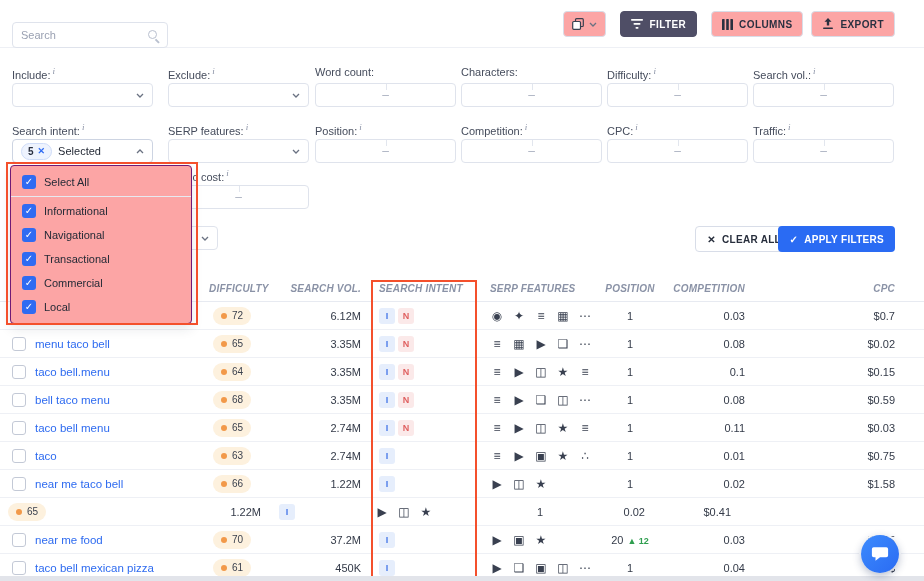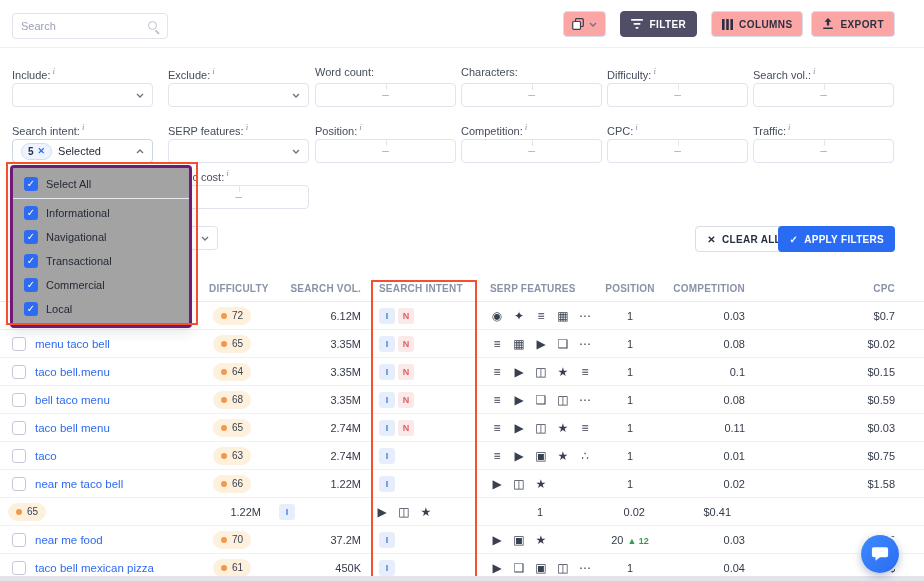--- a/index.html
+++ b/index.html
@@ -1,21 +1,21 @@
 <!DOCTYPE html>
 <html><head>
 <meta charset="utf-8">
 <style>
   * { margin:0; padding:0; box-sizing:border-box; }
   html,body { width:924px; height:581px; overflow:hidden; }
   body { font-family:"Liberation Sans", sans-serif; background:#fff; color:#20242e; position:relative; }
 
   
   .topbar { position:absolute; top:0; left:0; right:0; height:48px; background:#fff; border-bottom:1px solid #eef0f5; z-index:10; }
-  .searchbox { position:absolute; left:12px; top:13px; width:156px; height:26px; border:1px solid #dfe3ec; border-radius:4px; background:#fff; display:flex; align-items:center; }
+  .searchbox { position:absolute; left:12px; top:22px; width:156px; height:26px; border:1px solid #dfe3ec; border-radius:4px; background:#fff; display:flex; align-items:center; }
   .searchbox input { border:none; outline:none; flex:1; font:11px "Liberation Sans",sans-serif; padding:0 8px; color:#2a3040; background:transparent; min-width:0; }
   .searchbox input::placeholder { color:#9aa1b2; }
   .mag { width:12px; height:12px; margin-right:8px; position:relative; flex:none; }
   .mag::before { content:""; position:absolute; left:1px; top:1px; width:7px; height:7px; border:1.4px solid #b9c0cf; border-radius:50%; }
   .mag::after { content:""; position:absolute; right:0; bottom:0; width:4.5px; height:1.5px; background:#b9c0cf; transform:rotate(45deg); }
   .topbar-actions { position:absolute; right:29px; top:11px; display:flex; gap:8px; align-items:center;justify-content:flex-end; }
   .btn { height:26px; display:inline-flex; align-items:center; gap:6px; padding:0 10px; border:1px solid #d8dde8; border-radius:4px; background:#fca5a5; font-size:10px; font-weight:bold; color:#2a3040; letter-spacing:.4px; cursor:pointer; }
   .btn.dark { background:#4f4e66; border-color:#4f4e66; color:#fff; margin:0 6px; }
   .btn.split { padding:0 8px; gap:5px; }
 
@@ -34,36 +34,36 @@
   .count-pill .xx { color:#2f6bf2; font-size:9px; cursor:pointer; }
   .sel-text { font-size:11px; color:#1f2531; flex:1; }
   .hidden-sel { position:absolute; left:12px; top:226px; width:206px; height:24px; border:1px solid #dfe3ec; border-radius:4px; background:#fff; display:flex; align-items:center; justify-content:flex-end; padding-right:8px; cursor:pointer; z-index:5; }
 
   .clear-btn { position:absolute; top:226px; right:131px; height:26px; padding:0 11px; background:#fff; border:1px solid #d8dde8; border-radius:4px; font-size:10px; font-weight:bold; letter-spacing:.3px; color:#272e3c; display:flex; gap:6px; align-items:center; cursor:pointer; z-index:6; }
   .clear-btn .x { font-size:10px; color:#272e3c; }
   .apply-btn { position:absolute; top:226px; right:29px; height:26px; padding:0 11px; background:#2a6bf3; border:none; border-radius:4px; color:#fff; font-size:10px; font-weight:bold; letter-spacing:.3px; display:flex; gap:6px; align-items:center; cursor:pointer; z-index:6; }
   .apply-btn .ck { font-size:10px; color:#fff; }
 
   
-  .dropdown { position:absolute; left:10px; top:165px; width:182px; background:#a3a3a3; border:3px solid #701a75; border-radius:4px; box-shadow:0 5px 12px rgba(30,40,60,.10); padding:4px 0; z-index:59; }
+  .dropdown { position:absolute; left:10px; top:165px; width:182px; background:#fca5a5; border:1px solid #701a75; border-radius:4px; box-shadow:0 5px 12px rgba(30,40,60,.10); padding:4px 0; z-index:59; }
   .ditem { height:24px; display:flex; align-items:center; gap:8px; padding:0 11px; font-size:11px; color:#242a36; cursor:pointer; }
   .cb { width:14px; height:14px; border-radius:3px; background:#2f6bf2; flex:none; text-align:center; }
   .cb::after { content:"✓"; color:#fff; font-size:10px; line-height:14px; }
   .ddiv { height:1px; background:#e7eaf1; margin:2px 0; }
 
   
   .red-outline { position:absolute; border:2px solid #f4502c; pointer-events:none; }
   .dd-red { left:6px; top:162px; width:192px; height:163px; z-index:61; }
   .col-red { left:371px; top:280px; width:106px; height:301px; z-index:40; }
 
   
   .table { position:absolute; top:276px; left:0; right:0; z-index:1; }
   .thead, .trow { display:grid; grid-template-columns:205px 60px 100px 115px 120px 60px 100px 1fr; align-items:center; }
   .thead { height:26px; border-bottom:1px solid #e7eaf1; font-size:10px; font-weight:bold; color:#8a92a6; letter-spacing:.2px; }
-  .th { padding:0 4px; white-space:nowrap; }
+  .th { padding:0 4px; white-space:nowrap;font-style:italic; }
   .th-kw { padding-left:12px; }
   .th-vol { text-align:right; padding-right:4px; }
   .th-pos { text-align:center; }
   .th-comp { text-align:right; padding-right:15px; }
   .th-cpc { text-align:right; padding-right:29px; }
   .trow { height:28px; border-bottom:1px solid #eef0f5; font-size:11px; color:#333a48; }
   .td-kw { display:flex; gap:9px; align-items:center; padding-left:12px; overflow:hidden; }
   .cb-empty { width:14px; height:14px; border:1px solid #c3c9d6; border-radius:3px; flex:none; background:#fff; cursor:pointer; }
   .kw { color:#2e6bf0; text-decoration:none; font-size:11.5px; cursor:pointer; white-space:nowrap; }
   .diff-badge { display:inline-flex; align-items:center; gap:5px; height:18px; padding:0 8px; background:#fdf1de; border-radius:9px; font-size:10px; color:#3b414e; margin-left:8px; }

